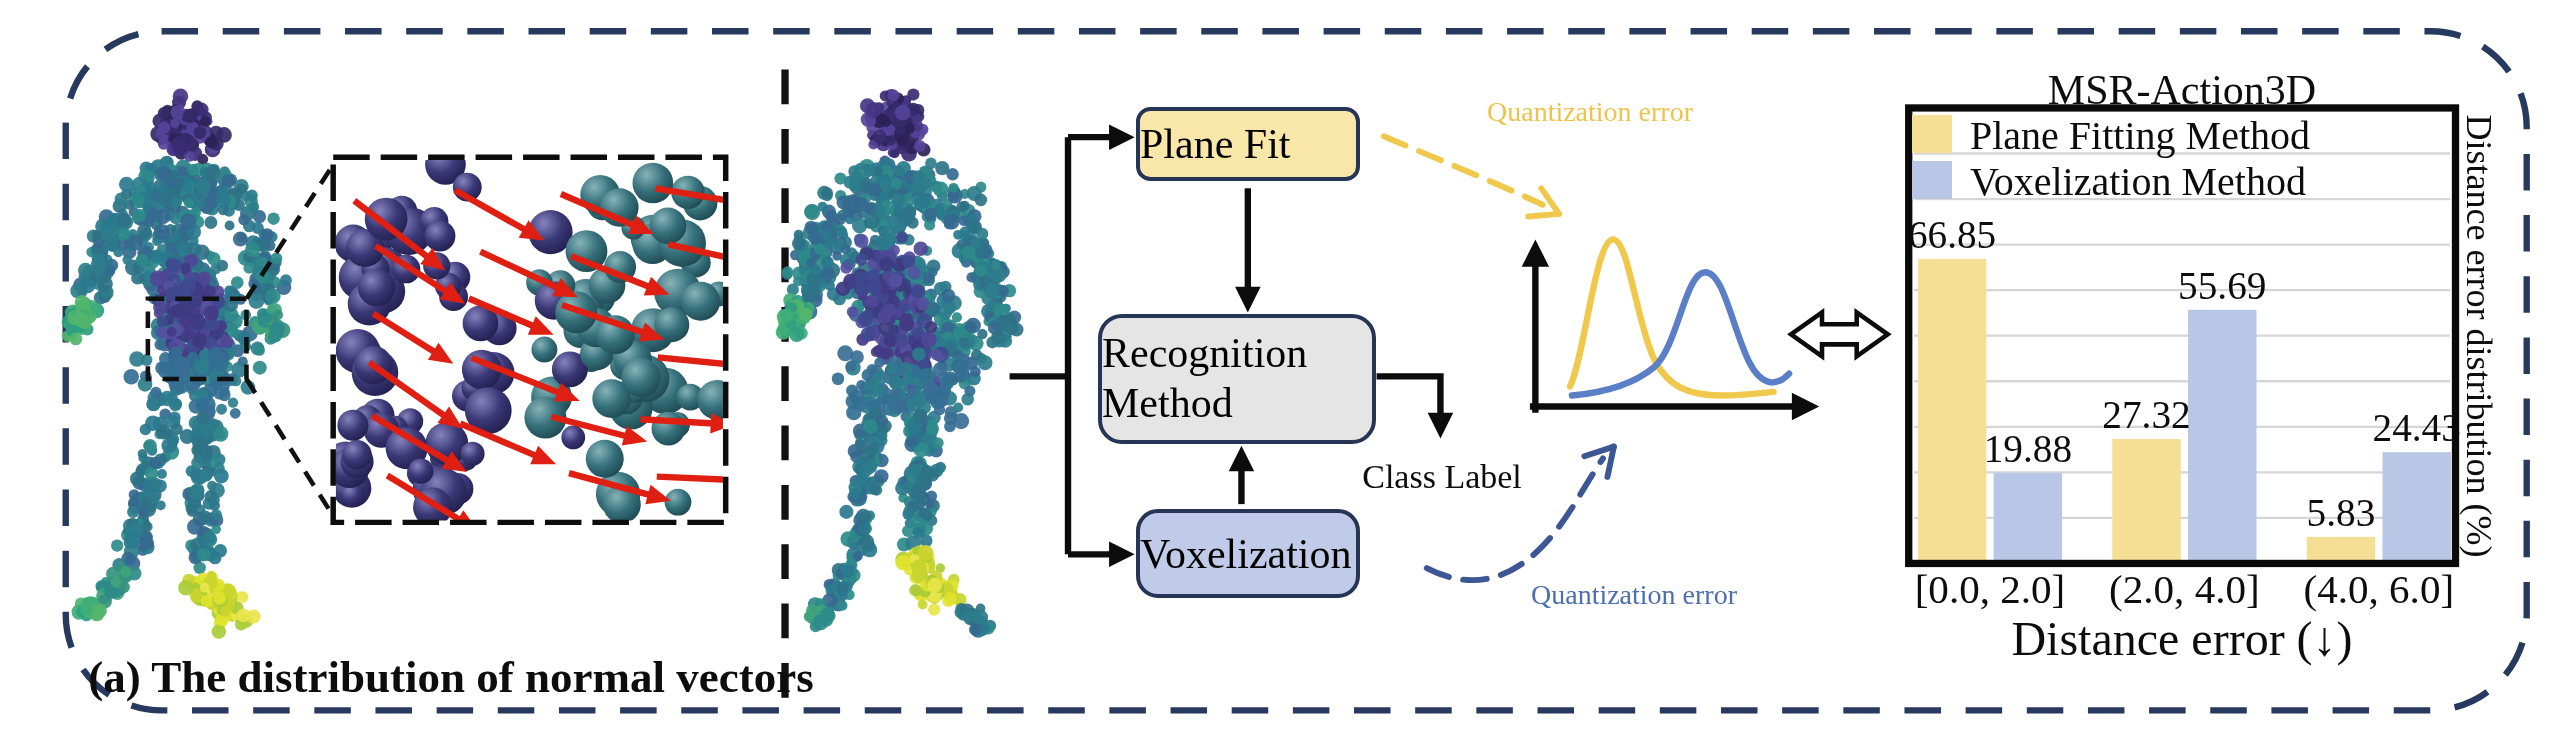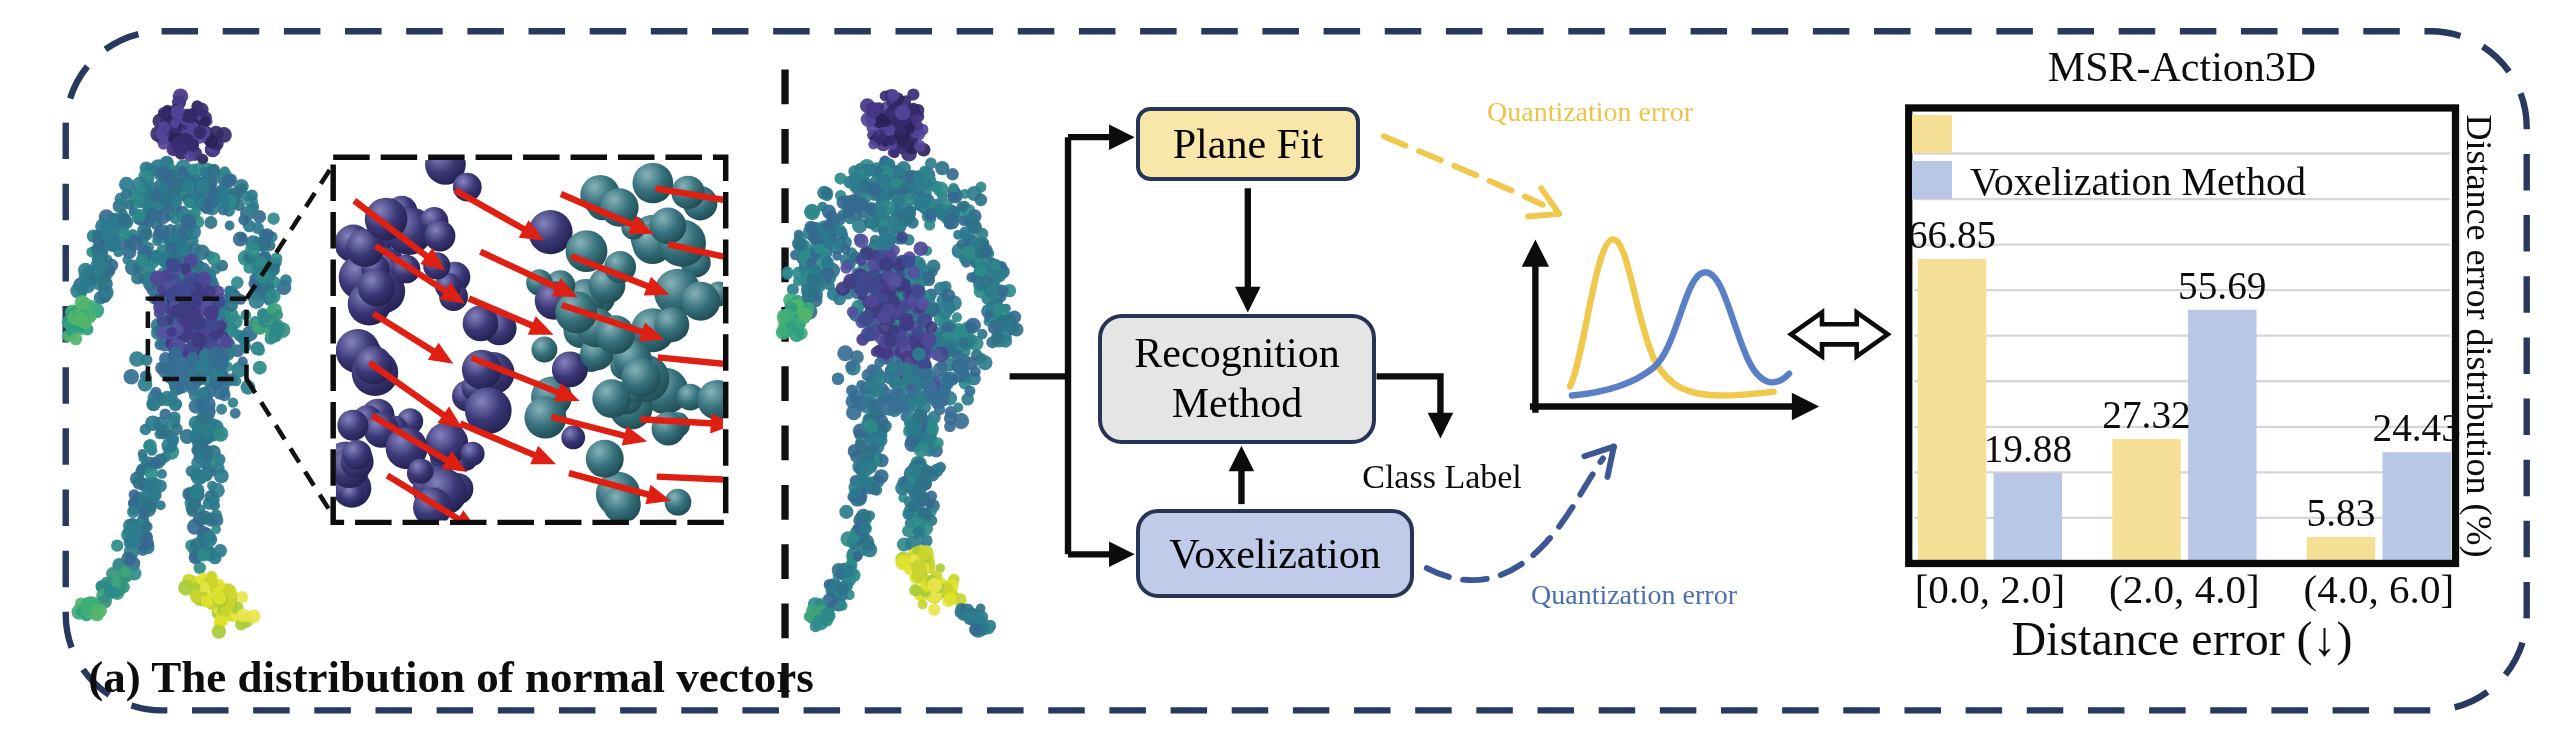--- a/index.html
+++ b/index.html
@@ -4,21 +4,21 @@
 <style>
   html,body{margin:0;padding:0;background:#ffffff;}
   body{width:2576px;height:749px;overflow:hidden;
        font-family:"Liberation Serif","DejaVu Serif",serif;}
   #stage{position:relative;width:2576px;height:749px;}
   #fig{position:absolute;left:0;top:0;}
   .txt{position:absolute;transform:translate(-50%,-50%);white-space:nowrap;color:#0d0d0d;}
   .caption{font-weight:bold;font-size:45px;letter-spacing:0px;}
   .boxlabel{font-size:42px;}
   .flowbox{position:absolute;border:4.6px solid #263455;display:flex;flex-direction:column;
-           align-items:center;justify-content:center;box-sizing:border-box;}
+           justify-content:center;box-sizing:border-box;}
   .qlabel{font-size:28px;}
   .chart-title{font-size:42px;}
   .legend-label{position:absolute;transform:translate(0,-50%);font-size:40px;color:#0d0d0d;white-space:nowrap;}
   .legend-swatch{position:absolute;}
   .xaxis-label{font-size:48px;}
   .ylabel-right{position:absolute;transform:translate(-50%,-50%) rotate(90deg);font-size:36px;
                 color:#0d0d0d;white-space:nowrap;}
   .classlabel{font-weight:normal;font-size:34px;}
 </style>
 </head>
@@ -2805,28 +2805,29 @@
 
   <div class="txt caption" style="left:451px;top:677px;">(a) The distribution of normal vectors</div>
 
   <div class="flowbox" style="left: 1136px; top: 107px; width: 224px; height: 74px; border-radius: 14.6px; background: rgb(249, 231, 169);">
     <div class="boxlabel">Plane Fit</div>
   </div>
   <div class="flowbox" style="left: 1098px; top: 314px; width: 278px; height: 130px; border-radius: 24px; line-height: 1.18; background: #e5e5e5;">
     <div class="boxlabel">Recognition</div>
     <div class="boxlabel">Method</div>
   </div>
-  <div class="flowbox" style="left: 1136px; top: 509px; width: 278px; height: 89px; border-radius: 22px; background: rgb(191, 203, 232);">
+  <div class="flowbox" style="left: 1136px; top: 509px; width: 224px; height: 89px; border-radius: 22px; background: rgb(191, 203, 232);">
     <div class="boxlabel">Voxelization</div>
   </div>
 
   <div class="txt classlabel" style="left:1442px;top:477px;">Class Label</div>
   <div class="txt qlabel" id="qtop" style="left: 1590px; top: 112px; color: rgb(238, 195, 74);">Quantization error</div>
   <div class="txt qlabel" id="qbot" style="left: 1634px; top: 595px; color: rgb(76, 111, 174);">Quantization error</div>
 
-  <div class="txt chart-title" style="left:2182px;top:67px;">MSR-Action3D</div>
+  <div class="txt chart-title" style="left:2182px;top:90px;">MSR-Action3D</div>
   <div class="legend-swatch" style="left: 1912px; top: 115px; width: 40px; height: 38px; background: rgb(245, 223, 148);" id="sw0"></div>
+  <div class="legend-label" style="left:1970px;top:135px;">Plane Fitting Method</div>
   <div class="legend-swatch" style="left: 1912px; top: 161px; width: 40px; height: 38px; background: rgb(185, 199, 230);" id="sw1"></div>
   <div class="legend-label" style="left:1970px;top:181px;">Voxelization Method</div>
   <div class="txt xaxis-label" style="left:2182px;top:638px;">Distance error (↓)</div>
   <div class="ylabel-right" style="left:2479px;top:336px;">Distance error distribution  (%)</div>
 </div>
 
 
 </body></html>

